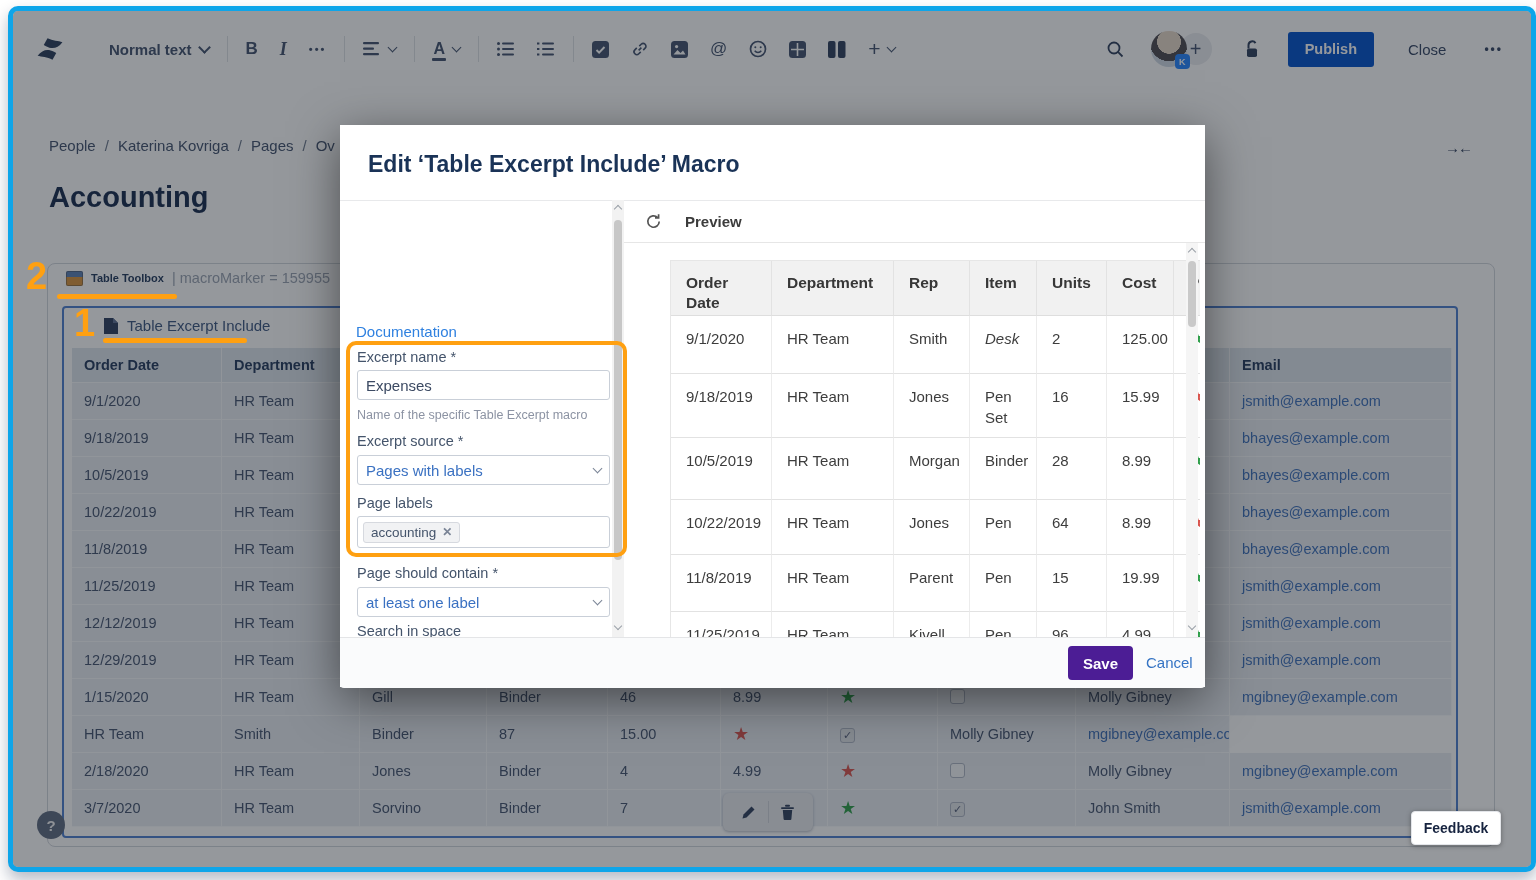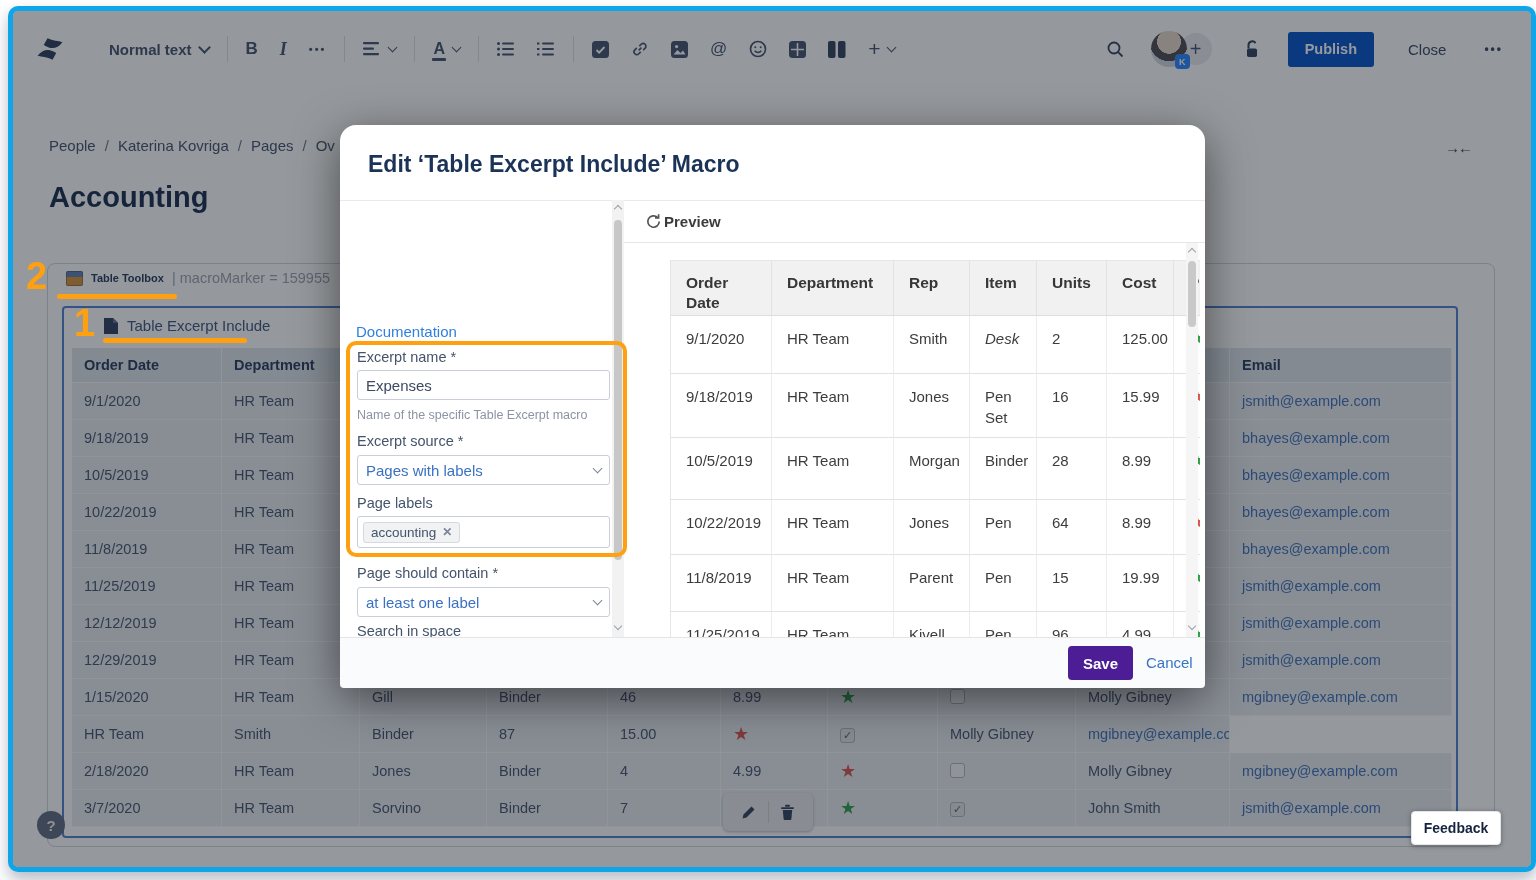--- a/index.html
+++ b/index.html
@@ -61,21 +61,21 @@
   .help-circle{position:absolute;left:24px;top:800px;width:28px;height:28px;border-radius:50%;background:#5f6b80;color:#f2f3f5;font-size:15px;font-weight:700;display:flex;align-items:center;justify-content:center;cursor:pointer;}
   .collapse-icon{position:absolute;right:60px;top:128px;color:#2f3f5c;font-size:15px;font-weight:700;letter-spacing:-2px;}
   
   .blanket{position:absolute;inset:0;background:rgba(23,28,38,.455);z-index:10;}
   
   .annot{position:absolute;z-index:20;color:#ffa011;font-weight:800;font-size:38px;line-height:38px;font-family:"Liberation Sans",sans-serif;}
   .annot-line{position:absolute;z-index:20;height:5px;background:#ffa011;border-radius:3px;}
   
   .feedback-btn{position:absolute;left:1398px;top:800px;width:90px;height:34px;z-index:20;background:#fff;border:1px solid #e3e5e9;border-radius:4px;box-shadow:0 1px 5px rgba(0,0,0,.35);font-size:14px;font-weight:700;color:#16233f;display:flex;align-items:center;justify-content:center;cursor:pointer;font-family:inherit;}
   
-  .modal{position:absolute;left:327px;top:114px;width:865px;height:562px;z-index:30;background:#fff;border-radius:16px;box-shadow:0 12px 45px rgba(0,0,0,.5);}
+  .modal{position:absolute;left:327px;top:114px;width:865px;height:562px;z-index:30;background:#fff;border-radius:0;box-shadow:0 12px 45px rgba(0,0,0,.5);}
   .m-title{position:absolute;left:28px;top:26px;font-size:23px;font-weight:600;color:#1a3357;}
   .m-divider{position:absolute;left:0;top:75px;width:100%;height:1px;background:#e8e9eb;}
   .m-left{position:absolute;left:0;top:75px;width:272px;height:437px;overflow:hidden;}
   .m-desc{position:absolute;left:16px;top:13px;width:246px;font-size:15px;line-height:22px;color:#3f4c63;}
   .m-doc-link{position:absolute;left:16px;top:123px;font-size:15px;color:#2f81e0;cursor:pointer;}
   .f-label{position:absolute;font-size:14.5px;color:#44546b;}
   .f-input{position:absolute;width:253px;height:30px;border:1px solid #c9cfd8;border-radius:3px;box-sizing:border-box;font-size:15px;color:#3c4a63;padding:0 8px;font-family:inherit;background:#fff;}
   .f-help{position:absolute;font-size:12.5px;color:#8c93a3;}
   .f-select{position:absolute;width:253px;height:30px;border:1px solid #c9cfd8;border-radius:3px;box-sizing:border-box;font-size:15px;color:#3a71c2;padding:0 8px;display:flex;align-items:center;cursor:pointer;background:#fff;}
   .f-select .chev{color:#7a8496;margin-left:auto;}
@@ -83,21 +83,21 @@
   .tag{display:flex;align-items:center;gap:6px;background:#f1f2f4;border:1px solid #d6d9df;border-radius:3px;padding:2px 7px;font-size:13.5px;color:#44546b;}
   .tag .tag-x{color:#7a8496;font-size:12px;font-weight:700;cursor:pointer;}
   .orange-box{position:absolute;left:6px;top:216px;width:281px;height:216px;border:4px solid #ffa011;border-radius:10px;box-sizing:border-box;pointer-events:none;z-index:5;}
   
   .sb-track{position:absolute;background:#f2f2f2;width:12px;}
   .sb-thumb{position:absolute;width:8px;left:2px;background:#c7c7c7;border-radius:4px;}
   .sb-arrow{position:absolute;left:3px;width:5px;height:5px;border-right:1.6px solid #9aa0a8;border-bottom:1.6px solid #9aa0a8;}
   .sb-arrow.up{transform:rotate(-135deg);}
   .sb-arrow.down{transform:rotate(45deg);}
   
-  .pv-header{position:absolute;left:305px;top:88px;display:flex;align-items:center;gap:2px;color:#3c3c3c;}
+  .pv-header{position:absolute;left:305px;top:88px;display:flex;align-items:center;gap:23px;color:#3c3c3c;}
   .pv-header span{font-size:15px;font-weight:700;}
   .pv-divider{position:absolute;left:284px;top:117px;width:581px;height:1px;background:#e6e6e6;}
   .pv-table{position:absolute;left:330px;top:135px;width:530px;height:377px;overflow:hidden;border-left:1px solid #e6e6e6;border-top:1px solid #e6e6e6;box-sizing:border-box;}
   .pv-grid{display:grid;grid-template-columns:101px 122px 76px 67px 70px 67px 60px;width:563px;}
   .pv-hcell{background:#f1f1f1;font-weight:700;color:#373737;font-size:15.5px;line-height:20px;padding:12px 8px 0 15px;height:55px;box-sizing:border-box;border-right:1px solid #e2e2e2;border-bottom:1px solid #dedede;}
   .pv-cell{padding:12px 8px 0 15px;font-size:15px;color:#3d3d3d;line-height:21px;border-right:1px solid #ececec;border-bottom:1px solid #e2e2e2;box-sizing:border-box;overflow:hidden;}
   
   .m-footer{position:absolute;left:0;top:512px;width:865px;height:50px;background:#fafbfc;border-top:1px solid #e4e5e7;border-radius:0 0 4px 4px;}
   .save-btn{position:absolute;left:728px;top:8px;height:34px;padding:0 15px;background:#4c1d95;color:#fff;font-size:15px;font-weight:700;border:none;border-radius:4px;cursor:pointer;font-family:inherit;}
   .cancel-btn{position:absolute;left:800px;top:15px;font-size:15px;color:#3574c4;background:none;border:none;cursor:pointer;font-family:inherit;}

